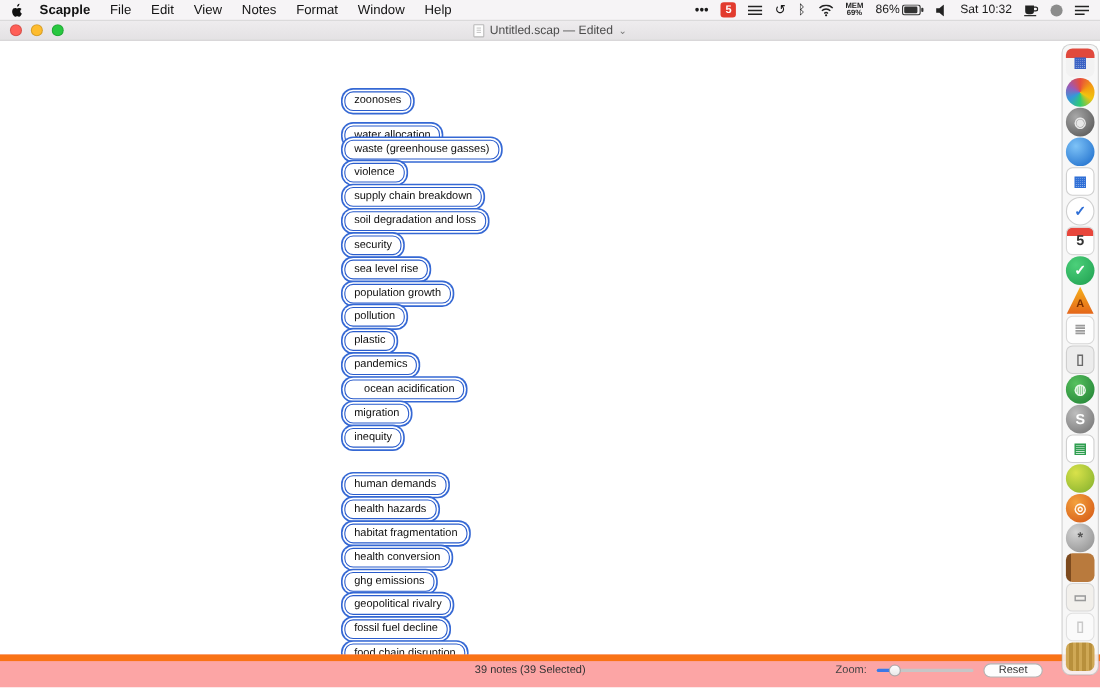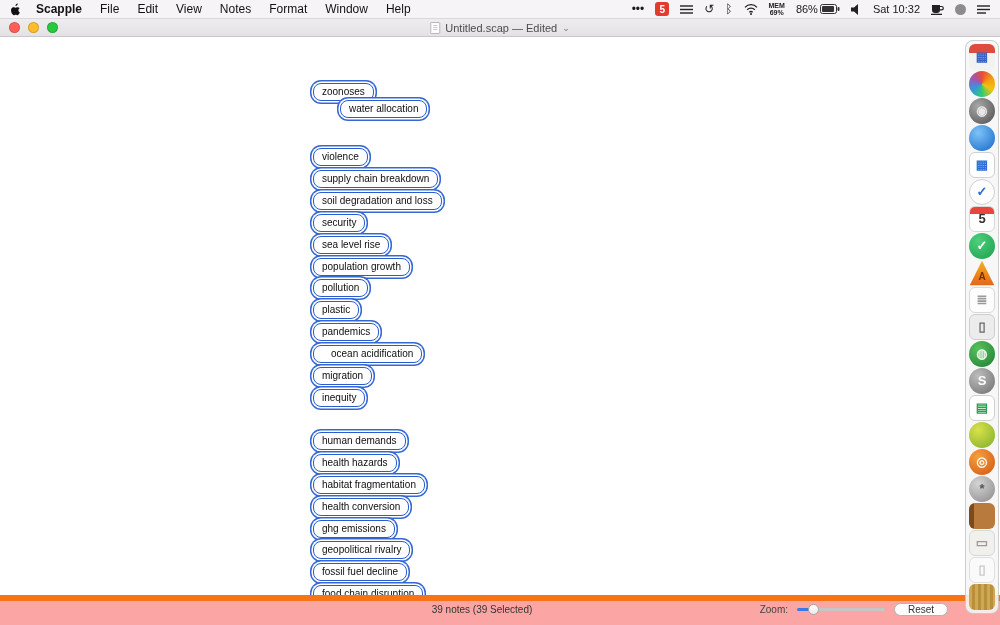--- a/index.html
+++ b/index.html
@@ -186,21 +186,22 @@
   </div>
   <div class="title-center">
     <span class="proxy-doc"></span>
     <span>Untitled.scap — Edited</span>
     <span class="chevron">⌄</span>
   </div>
 </div>
 
 <div class="canvas">
     <div class="note" style="left: 313px; top: 46px;">zoonoses</div>
-    <div class="note" style="left: 313px; top: 63px; margin-left: 27px;">water allocation</div>
+    <div class="note" style="left: 313px; top: 77px;">water allocation</div>
+    <div class="note" style="left: 313px; top: 89.66px;">waste (greenhouse gasses)</div>
     <div class="note" style="left: 313px; top: 111.49px;">violence</div>
     <div class="note" style="left: 313px; top: 133.32px;">supply chain breakdown</div>
     <div class="note" style="left: 313px; top: 155.15px;">soil degradation and loss</div>
     <div class="note" style="left: 313px; top: 176.98px; text-align: right;">security</div>
     <div class="note" style="left: 313px; top: 198.81px;">sea level rise</div>
     <div class="note" style="left: 313px; top: 220.64px;">population growth</div>
     <div class="note" style="left: 313px; top: 242.47px;">pollution</div>
     <div class="note" style="left: 313px; top: 264.3px;">plastic</div>
     <div class="note" style="left: 313px; top: 286.13px;">pandemics</div>
     <div class="note" style="left: 313px; top: 307.96px; padding-left: 17px;">ocean acidification</div>

